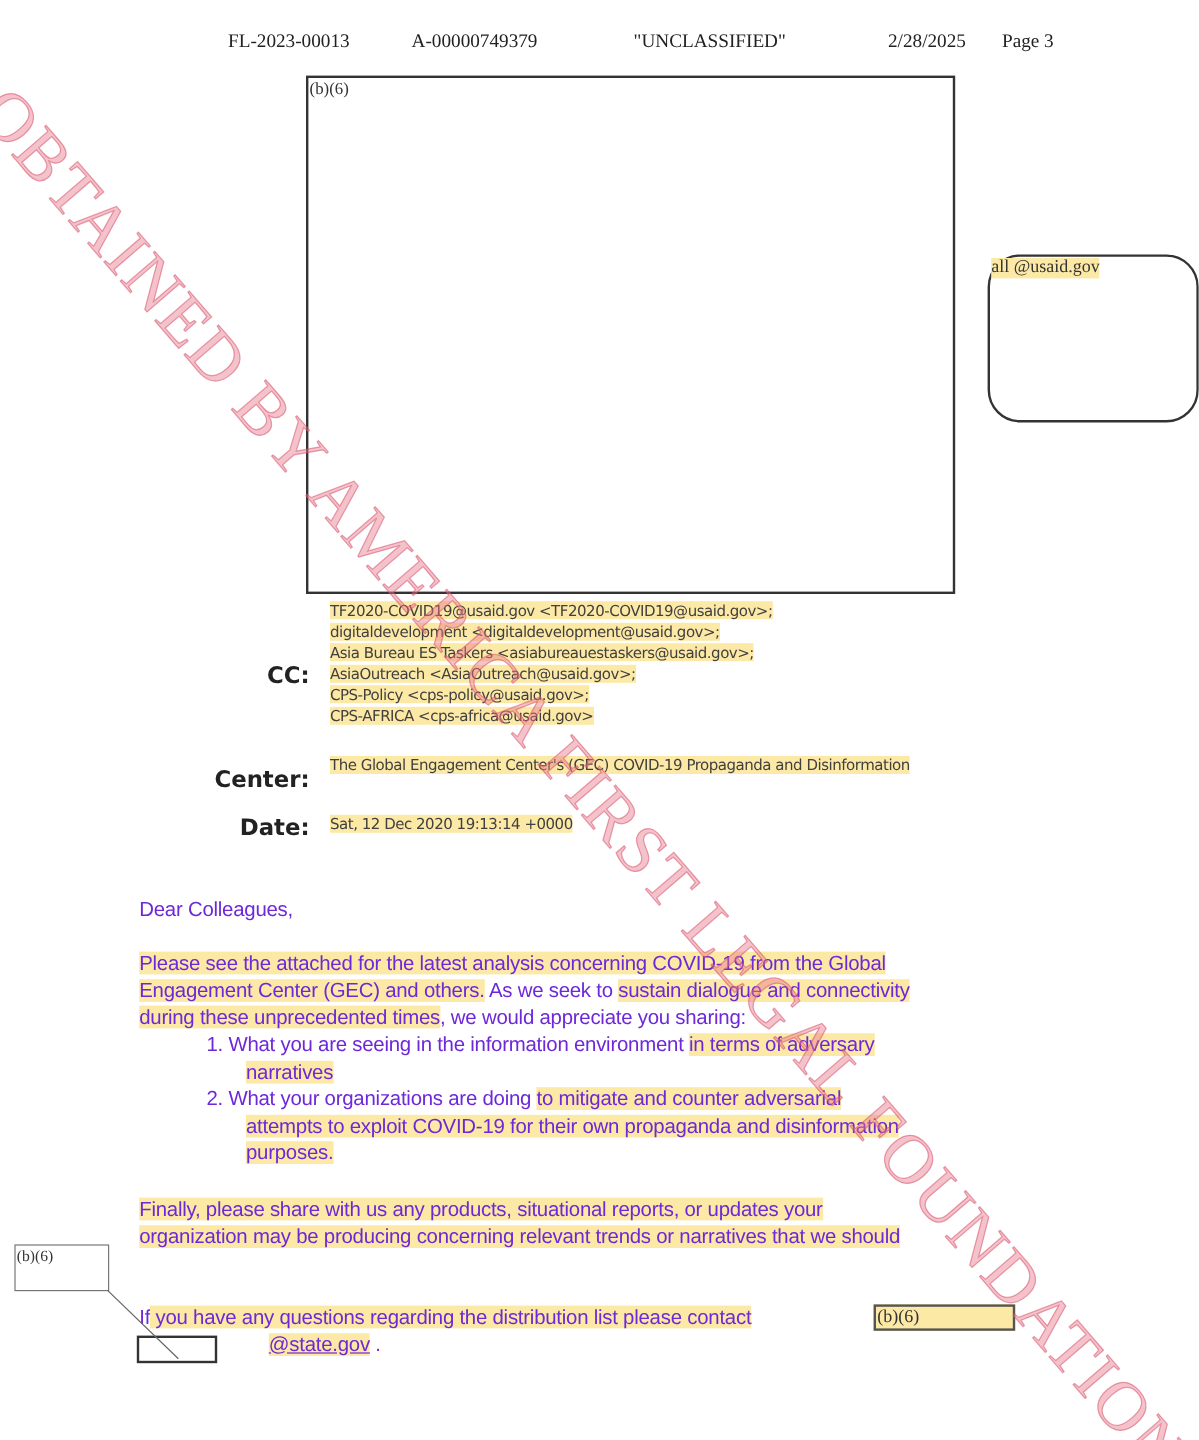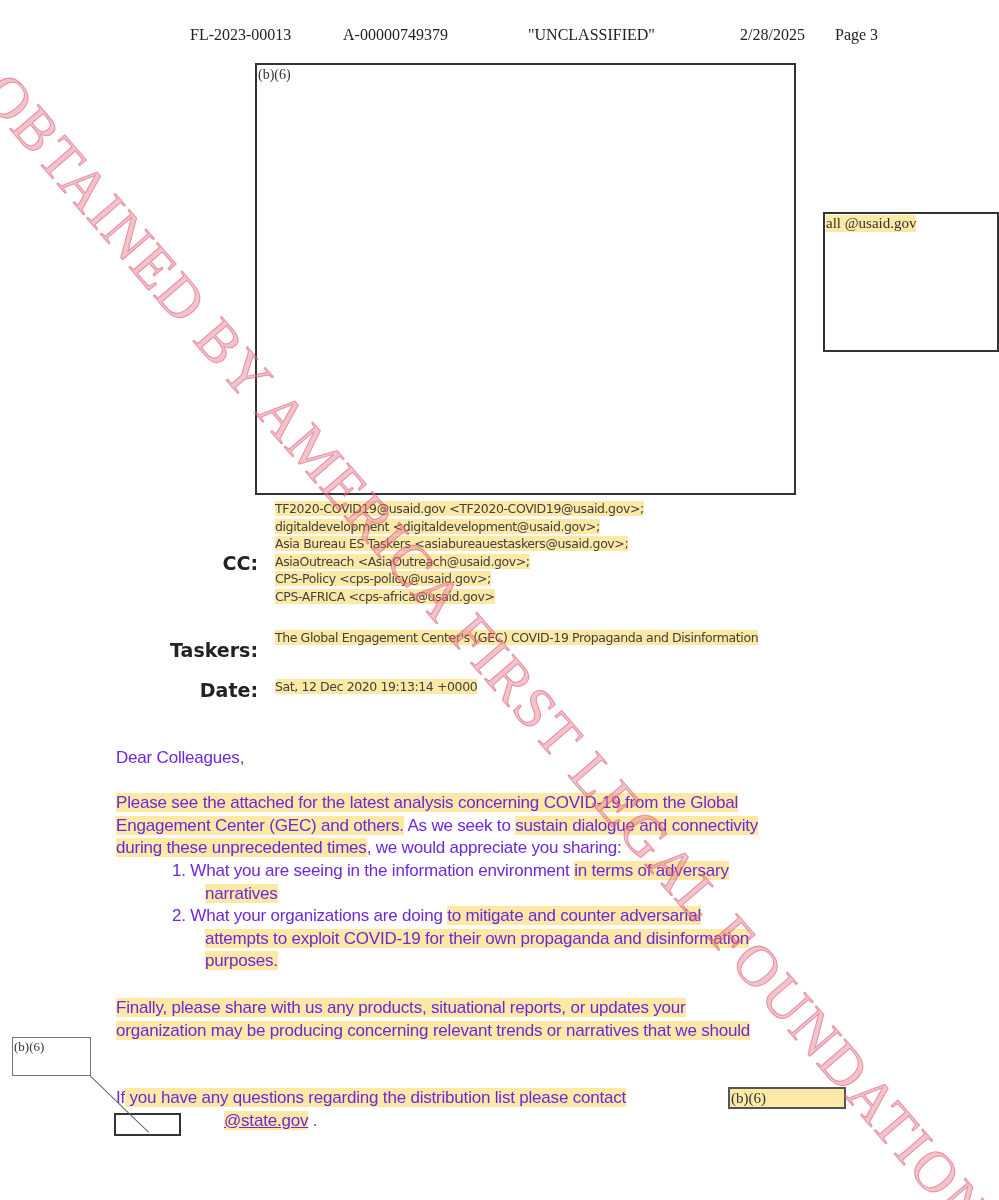--- a/index.html
+++ b/index.html
@@ -22,35 +22,35 @@
 <div class="abs hdr" style="left:190px;">FL-2023-00013</div>
 <div class="abs hdr" style="left:343px;">A-00000749379</div>
 <div class="abs hdr" style="left:528px;">"UNCLASSIFIED"</div>
 <div class="abs hdr" style="left:740px;">2/28/2025</div>
 <div class="abs hdr" style="left:835px;">Page 3</div>
 
 <div class="abs redact-box" style="left:255px; top:63px; width:541px; height:432px;">
   <span class="redact-label">(b)(6)</span>
 </div>
 
-<div class="abs redact-box" style="left:823px; top:212px; width:176px; height:140px;">
+<div class="abs redact-box" style="left:823px; top:212px; width:176px; height:140px;border-radius:27px;">
   <span class="redact-label hl" style="top:1px; font-size:15px;">all @usaid.gov</span>
 </div>
 
 <div class="abs meta-label" style="left:168px; top:552px;">CC:</div>
 <div class="abs tahoma" style="left:275px; top:500px;">
   <div><span class="hl">TF2020-COVID19@usaid.gov &lt;TF2020-COVID19@usaid.gov&gt;;</span></div>
   <div><span class="hl">digitaldevelopment &lt;digitaldevelopment@usaid.gov&gt;;</span></div>
   <div><span class="hl">Asia Bureau ES Taskers &lt;asiabureauestaskers@usaid.gov&gt;;</span></div>
   <div><span class="hl">AsiaOutreach &lt;AsiaOutreach@usaid.gov&gt;;</span></div>
   <div><span class="hl">CPS-Policy &lt;cps-policy@usaid.gov&gt;;</span></div>
   <div><span class="hl">CPS-AFRICA &lt;cps-africa@usaid.gov&gt;</span></div>
 </div>
 
-<div class="abs meta-label" style="left:168px; top:639px;">Taskers:</div>
+<div class="abs meta-label" style="left:168px; top:639px;">Center:</div>
 <div class="abs tahoma" style="left:275px; top:629px;">
   <div><span class="hl">The Global Engagement Center's (GEC) COVID-19 Propaganda and Disinformation</span></div>
 </div>
 
 <div class="abs meta-label" style="left:168px; top:679px;">Date:</div>
 <div class="abs tahoma" style="left:275px; top:678px;">
   <span class="hl">Sat, 12 Dec 2020 19:13:14 +0000</span>
 </div>
 
 <div class="abs body-text" style="left:116px; top:747px;">Dear Colleagues,</div>

